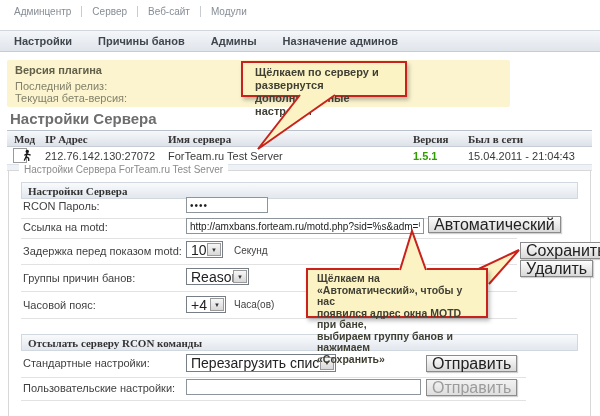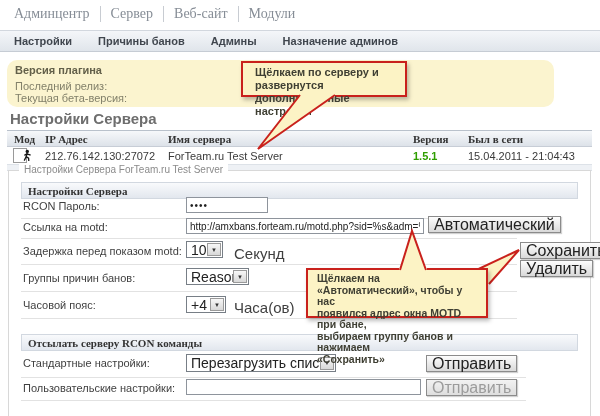--- a/index.html
+++ b/index.html
@@ -8,33 +8,33 @@
     --band-yellow:#fbf4cf;
     --version-green:#2f9e00;
   }
   *{margin:0;padding:0;box-sizing:border-box;}
   body{background:#fff;}
   .screen{
     position:relative;width:600px;height:416px;background:#fff;overflow:hidden;
     font-family:"Liberation Sans",sans-serif;color:#333;
   }
   
-  .topnav{position:absolute;top:6px;left:14px;display:flex;align-items:center;font-size:14px;color:#868d96;font-family:Liberation Serif, serif;}
+  .topnav{position:absolute;top:6px;left:14px;display:flex;align-items:center;font-size:10px;color:#868d96;}
   .topnav .item{padding:0 10px;cursor:pointer;}
   .topnav .item:first-child{padding-left:0;}
   .topnav .item + .item{border-left:1px solid #c8ccd2;}
   
   .subnav{position:absolute;top:30px;left:0;width:600px;height:22px;
     background:linear-gradient(#f4f6f9,#e0e5eb);
     border-top:1px solid #d2d7de;border-bottom:1px solid #c6ccd4;
     display:flex;align-items:center;gap:26px;padding-left:14px;
     font-size:11px;font-weight:bold;color:#40464e;}
   .subnav .item{cursor:pointer;}
   
-  .plugin-band{position:absolute;left:7px;top:60px;width:547px;height:47px;background:var(--band-yellow);border-radius:10px;}
+  .plugin-band{position:absolute;left:7px;top:60px;width:503px;height:47px;background:var(--band-yellow);border-radius:2px;}
   .plugin-band .t{position:absolute;left:8px;top:4px;font-size:11px;font-weight:bold;color:#63604a;}
   .plugin-band .l{position:absolute;left:8px;font-size:11px;color:#82806a;}
   .plugin-band .l1{top:20px;} .plugin-band .l2{top:32px;}
   
   .page-title{position:absolute;left:10px;top:110px;font-size:15px;font-weight:bold;color:#6e6e6e;}
   
   .srv-table{position:absolute;left:7px;top:130px;width:585px;font-size:11px;}
   .srv-head{display:grid;grid-template-columns:31px 123px 245px 55px 1fr;height:17px;align-items:center;
     background:linear-gradient(#f6f8fa,#dde2e9);border-top:1px solid #b9c1cb;border-bottom:1px solid #c7cdd6;
     font-family:"Liberation Serif",serif;font-weight:bold;font-size:11px;color:#333;}
@@ -53,21 +53,21 @@
     font-family:"Liberation Serif",serif;font-weight:bold;font-size:11px;color:#333;}
   .lbl{position:absolute;left:14px;font-size:11px;color:#3f3f3f;white-space:nowrap;}
   .sep{position:absolute;left:12px;width:496px;border-bottom:1px solid #e2e2e2;}
   .txt{position:absolute;border:1px solid #8e949c;background:#fff;font-family:"Liberation Sans",sans-serif;
     font-size:10px;color:#222;padding:0 3px;}
   
   .dd{position:absolute;height:17px;border:1px solid #777e86;background:#fff;display:flex;align-items:center;cursor:pointer;}
   .dd .val{flex:1;padding:0 4px;font-size:14px;color:#222;white-space:nowrap;overflow:hidden;}
   .dd .arrow{width:14px;height:13px;margin-right:1px;background:linear-gradient(#f7f7f7,#d8d8d8);
     border:1px solid #9a9a9a;display:flex;align-items:center;justify-content:center;font-size:6px;color:#333;}
-  .unit{position:absolute;font-size:15px;color:#3f3f3f;}
+  .unit{position:absolute;font-size:10px;color:#3f3f3f;}
   
   .btn{position:absolute;height:17px;background:linear-gradient(#fdfdfd,#d9d9d9);
     border:1px solid #8b8b8b;box-shadow:1px 1px 1px rgba(0,0,0,0.18);
     font-family:"Liberation Sans",sans-serif;font-size:16px;color:#222;
     display:flex;align-items:center;justify-content:center;padding:0 5px;cursor:pointer;white-space:nowrap;}
   .btn.disabled{color:#9c9c9c;background:linear-gradient(#f2f2f2,#dedede);cursor:default;}
   
   .callout{position:absolute;background:var(--callout-bg);border:2px solid var(--accent-red);
     box-shadow:2px 3px 4px rgba(0,0,0,0.25);font-weight:bold;color:#3f3f33;z-index:5;}
   .callout1{left:241px;top:61px;width:166px;height:36px;font-size:11px;line-height:13px;padding:3px 4px 0 12px;}

